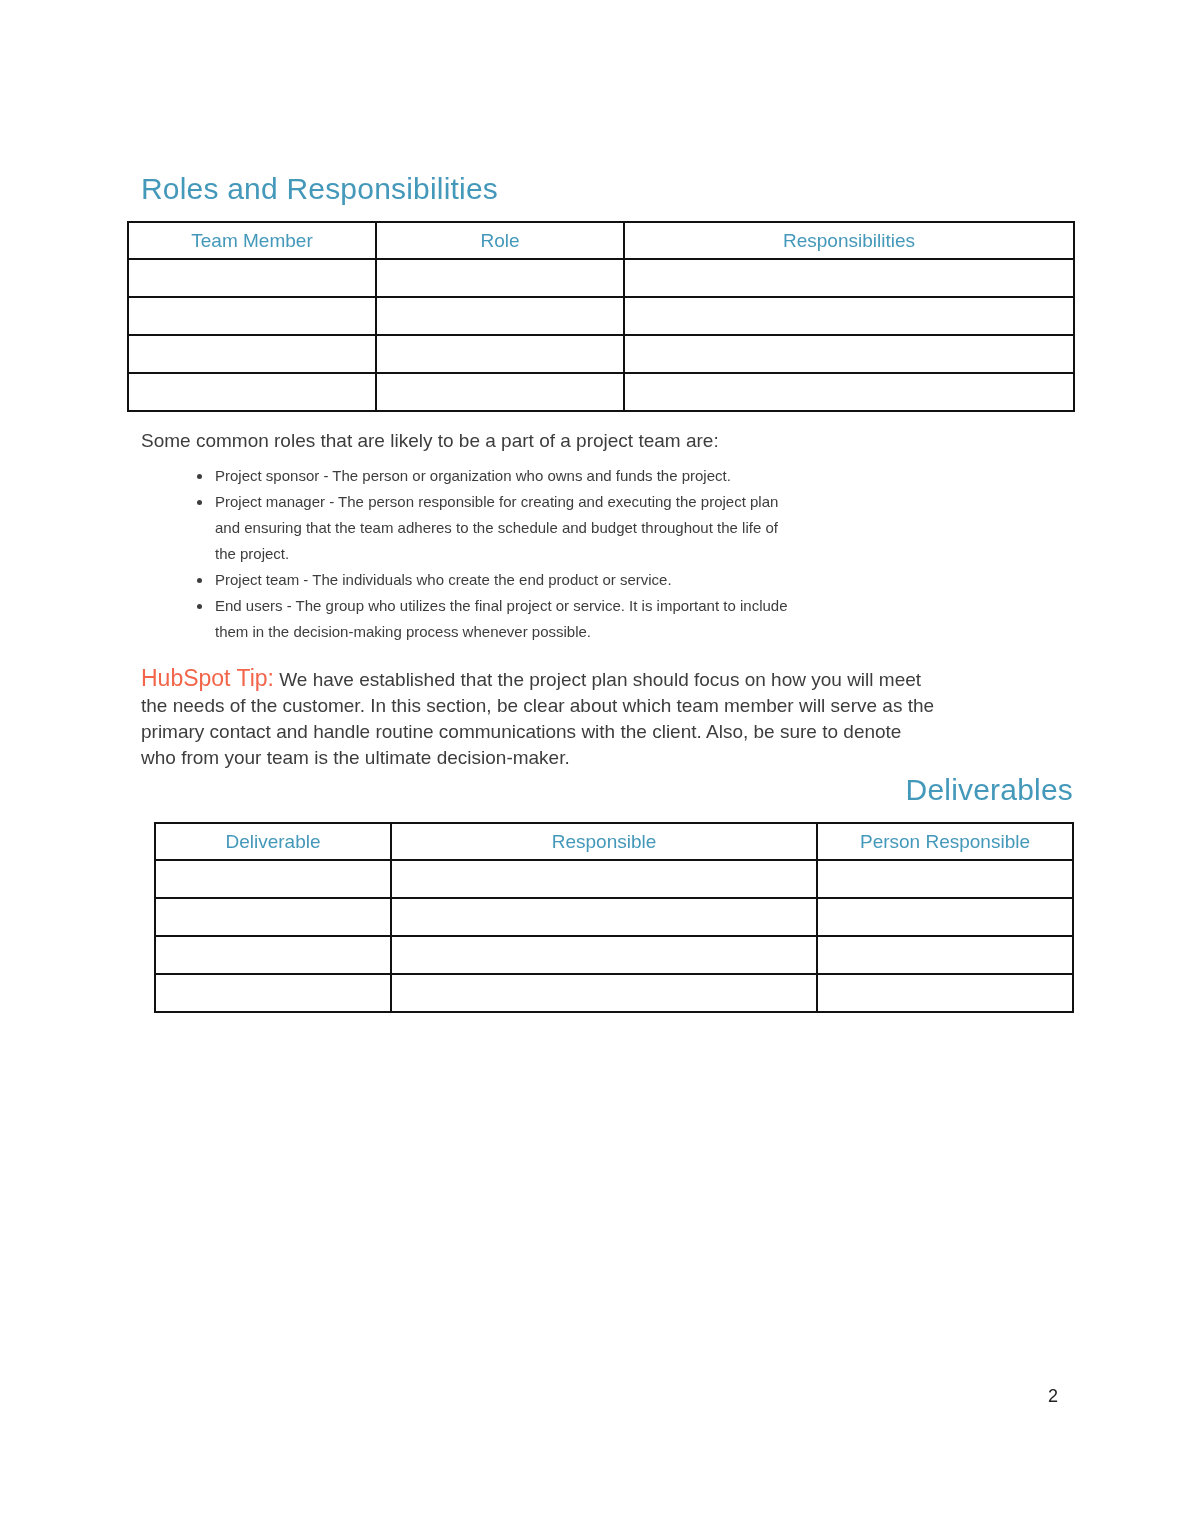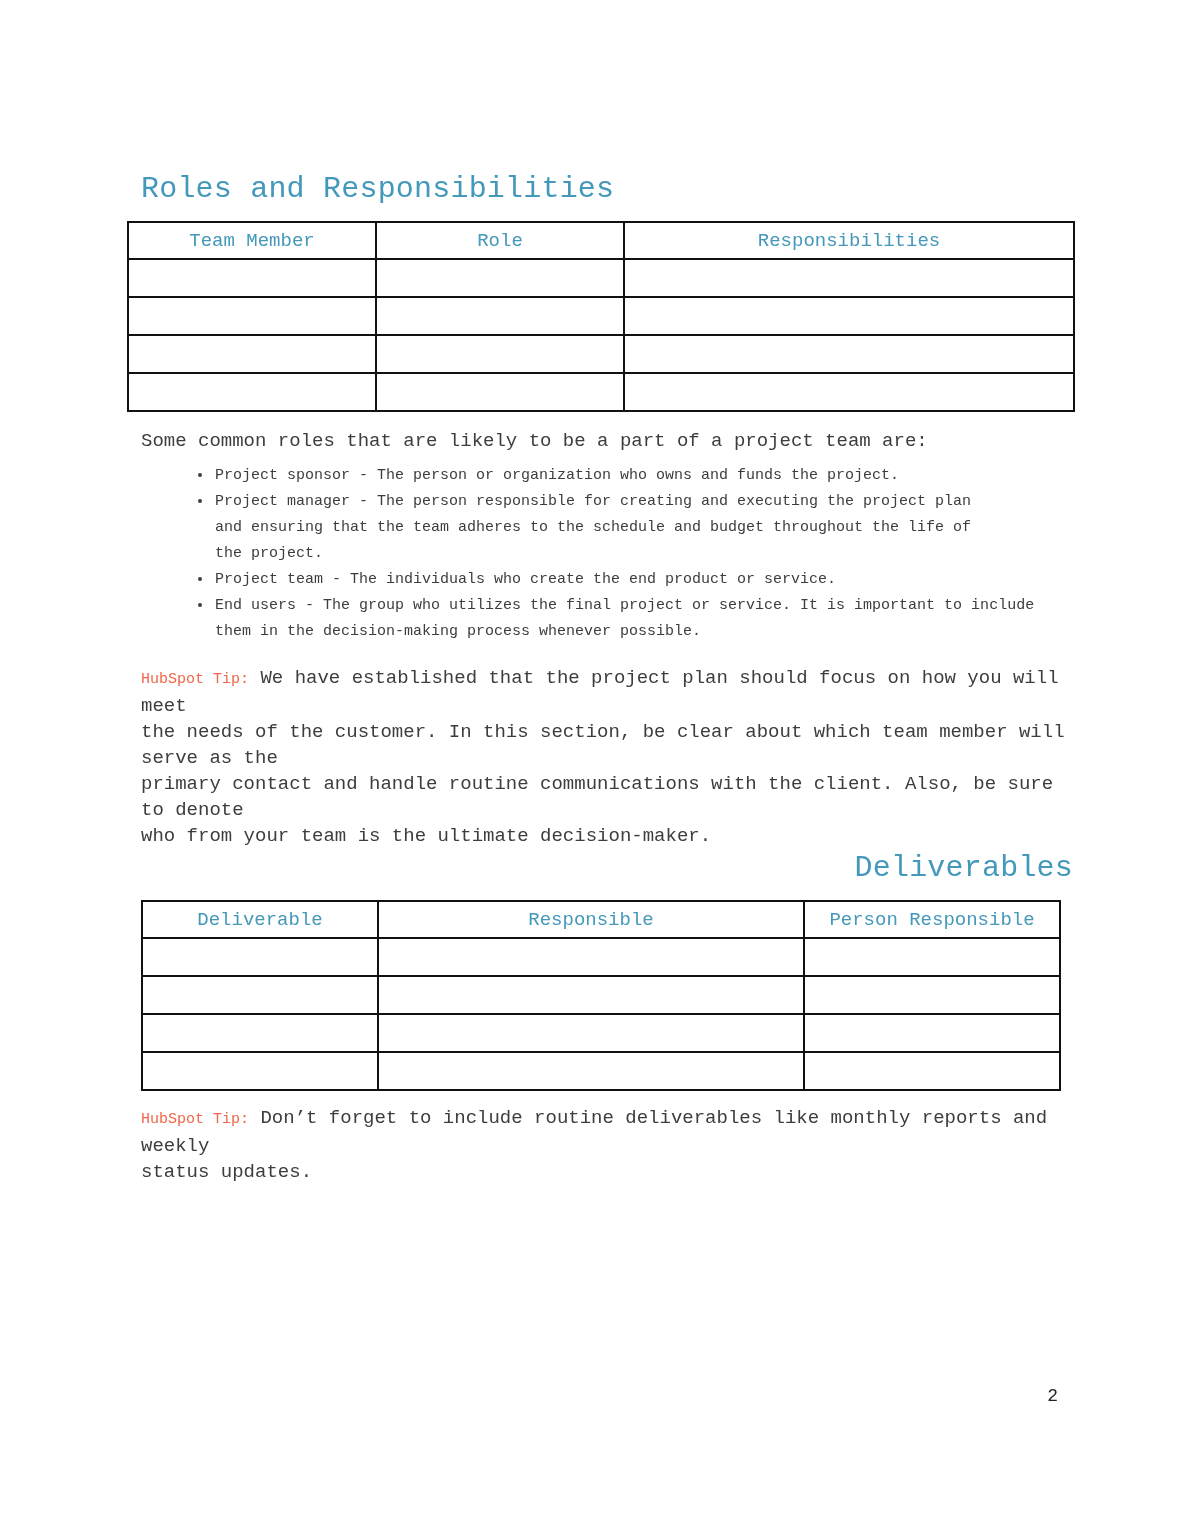--- a/index.html
+++ b/index.html
@@ -8,21 +8,21 @@
     --body-text: #3d3d3d;
     --table-border: #111111;
   }
   * { box-sizing: border-box; }
   html, body { margin: 0; padding: 0; background: #ffffff; }
   body {
     width: 1200px; height: 1533px;
     font-family: "Liberation Sans", sans-serif;
     color: var(--body-text);
   }
-  .page { position: relative; width: 1200px; height: 1533px; overflow: hidden; font-family: Liberation Mono, monospace; }
+  .page { position: relative; width: 1200px; height: 1533px; overflow: hidden; }
   .content { position: absolute; left: 141px; top: 0; width: 932px; padding-top: 170px; }
 
   h1.section-heading {
     margin: 0;
     font-size: 30px;
     line-height: 38px;
     font-weight: 400;
     color: var(--heading);
     letter-spacing: 0.2px;
   }
@@ -33,21 +33,21 @@
     color: var(--body-text);
   }
   .prewrap { white-space: pre-line; }
 
   table.doc-table {
     border-collapse: collapse;
     margin-top: 13px;
     table-layout: fixed;
   }
   table.t1 { margin-left: -14px; width: 946px; }
-  table.t2 { margin-left: 0;  width: 918px; }
+  table.t2 { margin-left: 13px;  width: 918px; }
   table.doc-table th, table.doc-table td {
     border: 2px solid var(--table-border);
     padding: 0;
   }
   table.doc-table th {
     height: 37px;
     font-weight: 400;
     font-size: 19px;
     color: var(--heading);
     text-align: center;
@@ -59,21 +59,21 @@
     margin: 9px 0 0 0;
     padding-left: 72px;
     font-size: 15px;
     line-height: 26px;
   }
   ul.bullet-list li { margin: 0; padding-left: 2px; }
 
   p.tip { margin-top: 20px; }
   .tip-label {
     color: var(--tip);
-    font-size: 15px;
+    font-size: 23px;
   }
   .gap-before { margin-top: 50px; text-align: right; }
 
   .page-number {
     position: absolute;
     top: 1386px;
     right: 142px;
     font-size: 18px;
     color: #222222;
   }
@@ -174,19 +174,17 @@
           <td></td>
         </tr>
         <tr>
           <td></td>
           <td></td>
           <td></td>
         </tr>
       </tbody>
     </table>
 
-    <p class="body tip prewrap" style="margin-top:14px"><span class="tip-label">HubSpot Tip:</span><span> Don’t forget to include routine deliverables like monthly reports and weekly
-status updates.</span></p>
 
   </div>
 
   <div class="page-number">2</div>
 </div>
 
 </body></html>

